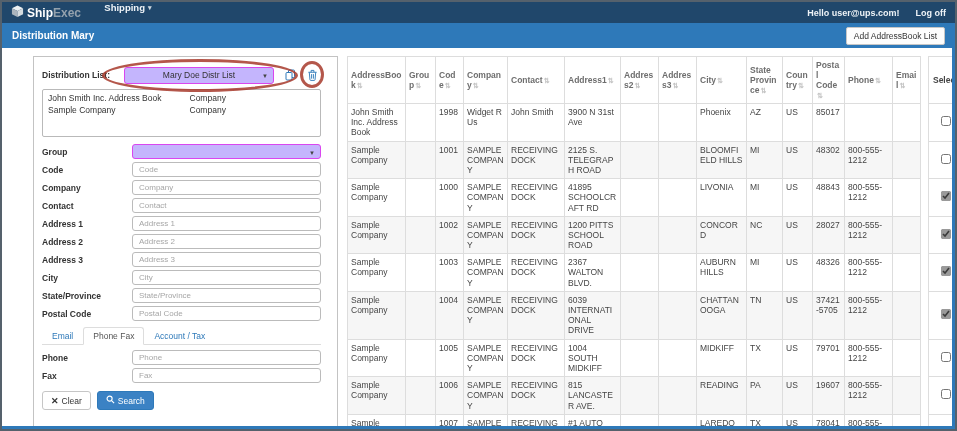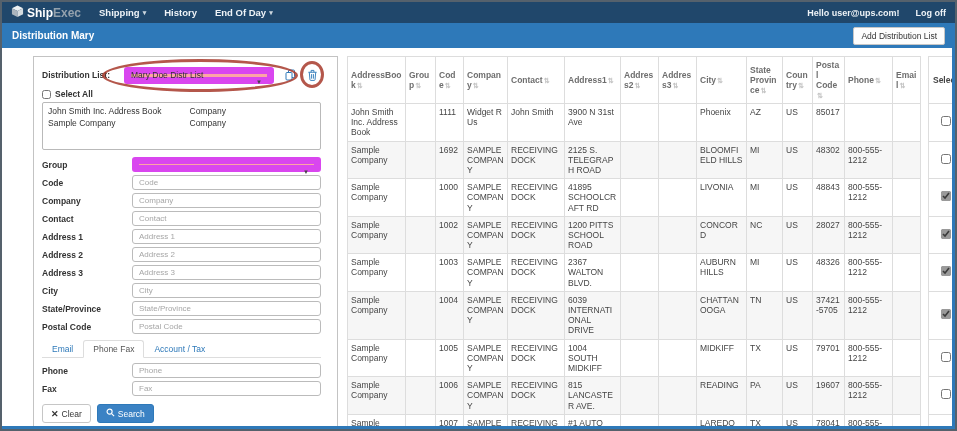--- a/index.html
+++ b/index.html
@@ -8,41 +8,41 @@
   .app { position:relative; width:957px; height:431px; border:2px solid #55616c;
          background:#fff; display:flex; flex-direction:column; overflow:hidden; }
   .app .right-accent { position:absolute; top:46px; right:0; bottom:0; width:3px; background:#2e79b9; z-index:5; }
   .app .bottom-accent { position:absolute; left:0; right:0; bottom:0; height:3px; background:#2e79b9; z-index:5; }
 
   
   .navbar { height:21px; background:#20476b; color:#fff; display:flex; align-items:center;
             padding:0 9px; flex:0 0 auto; }
   .brand { display:flex; align-items:center; gap:3px; font-size:12px; font-weight:bold; margin-right:18px; }
   .brand .ship { color:#fff; } .brand .exec { color:#93a1ad; }
-  .nav-menu { display:flex; gap:18px; height:100%; align-items:center; }
+  .nav-menu { display:flex; gap:18px; height:100%; align-items:center;flex-direction:column; }
   .nav-item { color:#eef3f7; font-size:9.5px; font-weight:bold; display:flex; align-items:center; gap:3px; cursor:pointer; }
   .nav-item .caret { font-size:7px; color:#cdd7df; }
   .nav-right { margin-left:auto; display:flex; gap:16px; align-items:center; }
   .nav-right span { color:#eef3f7; font-size:9px; font-weight:bold; cursor:pointer; }
 
   
   .titlebar { height:25px; background:#2e79b9; display:flex; align-items:center; padding:0 10px; flex:0 0 auto; }
   .titlebar .page-title { color:#fff; font-size:10px; font-weight:bold; }
   .btn-add { margin-left:auto; background:#fdfdfd; border:1px solid #c6c6c6; border-radius:2px;
              font-size:8.5px; color:#333; padding:3px 7px; cursor:pointer; }
 
   
   .content { flex:1 1 auto; display:flex; padding:8px 8px 0 31px; gap:9px; overflow:hidden; }
 
   
   .filter-panel { flex:0 0 305px; border:1px solid #c3c3c3; background:#fff; padding:7px 16px 6px 8px; position:relative; }
   .dl-row { display:flex; align-items:center; position:relative; margin-bottom:3px; height:22px; }
   .lbl { font-size:8.5px; font-weight:bold; color:#333; }
-  .selbox { position:relative; border:7px solid #d946ef; border-radius:3px; background:#fca5a5;
-            height:17px; display:flex; align-items:center; justify-content:flex-start; cursor:pointer; }
+  .selbox { position:relative; border:1px solid #d946ef; border-radius:3px; background:#c4b5fd;
+            height:17px; display:flex; align-items:center; justify-content:center; cursor:pointer; }
   .selbox .val { font-size:8.5px; color:#333; }
   .selbox .sel-caret { position:absolute; right:5px; top:5px; font-size:6px; color:#444; }
   .dl-select-wrap { position:relative; margin-left:14px; width:150px; }
   .dl-select-wrap .selbox { width:150px; }
   .ellipse-annot { position:absolute; left:-22px; top:-8px; width:196px; height:33px;
                    border:3px solid #a73a2b; border-radius:50%; opacity:.85; pointer-events:none; z-index:4; }
   .dl-icons { display:flex; align-items:center; gap:9px; margin-left:10px; }
   .icon-btn { position:relative; width:13px; height:14px; display:flex; align-items:center; justify-content:center; cursor:pointer; }
   .circle-annot { position:absolute; left:-6px; top:-7px; width:24px; height:27px;
                   border:3px solid #a73a2b; border-radius:50%; opacity:.85; pointer-events:none; z-index:4; }
@@ -115,21 +115,21 @@
         </a>
       </div>
     <div class="nav-right">
       <span>Hello user@ups.com!</span>
       <span>Log off</span>
     </div>
   </div>
 
   <div class="titlebar">
     <span class="page-title">Distribution Mary</span>
-    <button class="btn-add">Add Distribution List</button>
+    <button class="btn-add">Add AddressBook List</button>
   </div>
 
   <div class="content">
 
     <div class="filter-panel">
       <div class="dl-row">
         <span class="lbl">Distribution List:</span>
         <span class="dl-select-wrap">
           <span class="ellipse-annot"></span>
           <span class="selbox">
@@ -149,24 +149,20 @@
             <svg width="11" height="12" viewBox="0 0 12 13" fill="none" stroke="#2e79b9" stroke-width="1">
               <path d="M1.5 3.5h9"></path>
                 <path d="M4.5 3.5v-2h3v2"></path>
               <path d="M2.5 3.5l.7 8a1 1 0 0 0 1 .9h3.6a1 1 0 0 0 1-.9l.7-8"></path>
               <path d="M5 5.5v5M7 5.5v5"></path>
             </svg>
           </span>
         </span>
       </div>
 
-      <div class="select-all-row">
-        <input type="checkbox" style="">
-        <span class="lbl">Select All</span>
-      </div>
 
       <div class="listbox">
 
           <div class="lb-item">
             <span class="lb-name">John Smith Inc. Address Book</span>
             <span class="lb-type">Company</span>
           </div>
 
           <div class="lb-item">
             <span class="lb-name">Sample Company</span>
@@ -346,40 +342,40 @@
               </th>
             <th class="spacer"></th>
               <th class="sel-h">Select</th>
             </tr>
         </thead>
         <tbody>
 
             <tr class="t-row">
               <td>John Smith Inc. Address Book</td>
               <td></td>
-              <td>1111</td>
+              <td>1998</td>
               <td>Widget R Us</td>
               <td>John Smith</td>
               <td>3900 N 31st Ave</td>
               <td></td>
               <td></td>
               <td>Phoenix</td>
               <td>AZ</td>
               <td>US</td>
               <td>85017</td>
               <td></td>
               <td></td>
               <td class="spacer"></td>
               <td class="sel-c"><input type="checkbox" style=""></td>
             </tr>
 
             <tr class="t-row">
               <td>Sample Company</td>
               <td></td>
-              <td>1692</td>
+              <td>1001</td>
               <td>SAMPLE COMPANY</td>
               <td>RECEIVING DOCK</td>
               <td>2125 S. TELEGRAPH ROAD</td>
               <td></td>
               <td></td>
               <td>BLOOMFIELD HILLS</td>
               <td>MI</td>
               <td>US</td>
               <td>48302</td>
               <td>800-555-1212</td>

